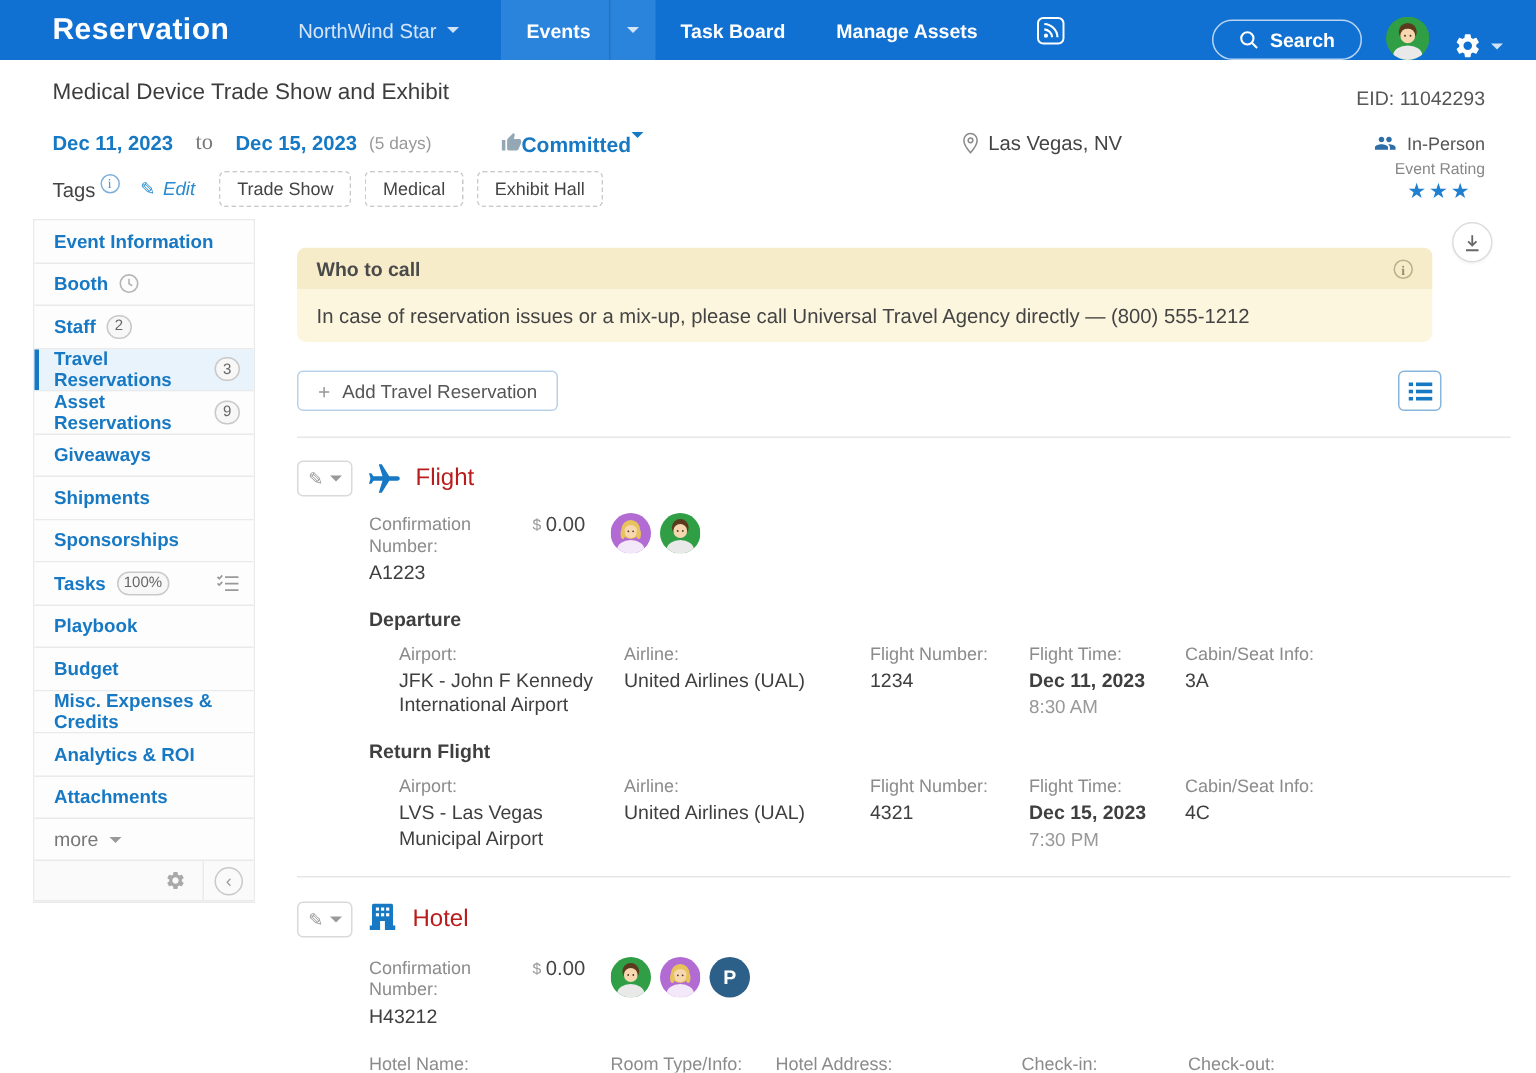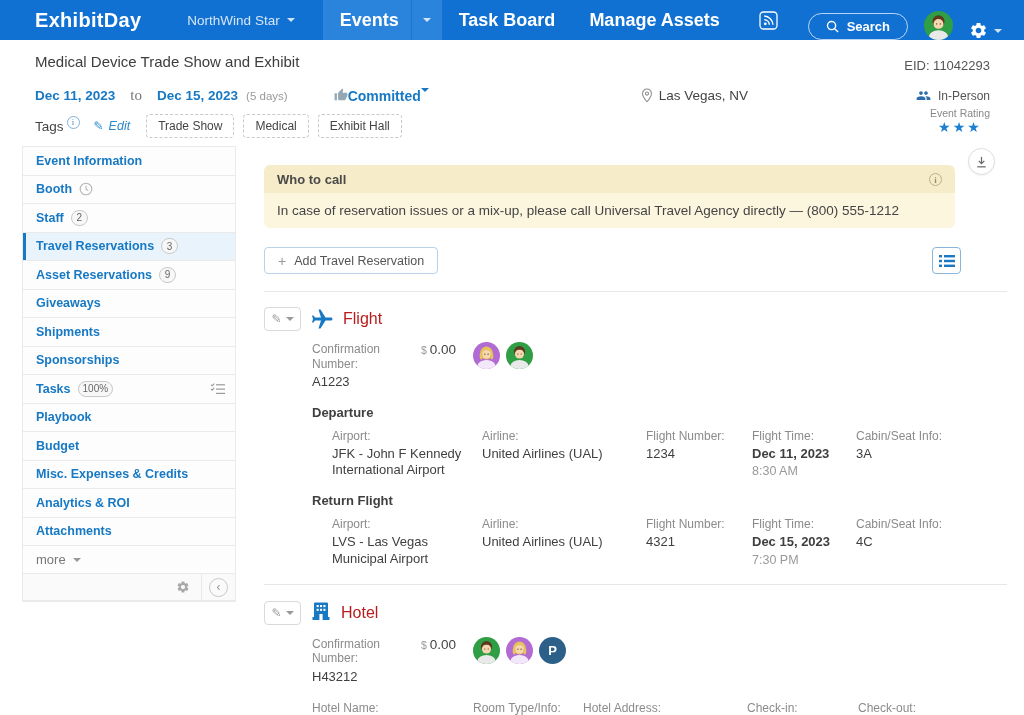--- a/index.html
+++ b/index.html
@@ -7,21 +7,21 @@
   body { font-family:"Liberation Sans", sans-serif; background:#fff; color:#3f3f3f; }
 
   
   .navbar { height:40px; background:#1171d2; display:flex; align-items:stretch; color:#fff; }
   .logo { font-size:20px; font-weight:bold; margin-left:35px; letter-spacing:.3px; display:flex; align-items:center; cursor:pointer;}
   .workspace { margin-left:46px; font-size:13.5px; color:rgba(255,255,255,.82); display:flex; align-items:center; gap:7px; cursor:pointer; }
   .caret { width:0; height:0; border-left:4px solid transparent; border-right:4px solid transparent; border-top:4.5px solid rgba(255,255,255,.8); display:inline-block; }
   .caret.blue { border-top-color:#1779c4; }
   .caret.gray { border-top-color:#999; }
   .nav-tabs { display:flex; margin-left:28px; align-items:stretch; }
-  .tab { display:flex; align-items:center; padding:0 17px; font-size:18px; font-weight:bold; cursor:pointer; }
+  .tab { display:flex; align-items:center; padding:0 17px; font-size:13px; font-weight:bold; cursor:pointer; }
   .tab-active-group { display:flex; background:#2b84dc; align-items:stretch; }
   .tab-active-group .tab { padding-right:12px; }
   .tab-caret-cell { display:flex; align-items:center; padding:0 11px; border-left:1px solid rgba(0,0,0,.12); cursor:pointer; }
   .nav-feed { display:flex; align-items:center; margin-left:22px; cursor:pointer; }
   .nav-right { margin-left:auto; display:flex; align-items:flex-end; gap:16px; margin-right:22px; }
   .search-btn { border:1px solid rgba(255,255,255,.7); border-radius:14px; height:27px; padding:0 17px; display:flex; gap:8px; align-items:center; font-size:13px; font-weight:bold; background:transparent; color:#fff; cursor:pointer; }
   .nav-avatar { width:29px; height:29px; border-radius:50%; overflow:hidden; cursor:pointer; }
   .gear-group { display:flex; align-items:center; gap:6px; cursor:pointer; }
 
   
@@ -44,21 +44,21 @@
   .pencil { font-size:12px; font-style:normal; }
   .tag-chip { border:1px dashed #c9c9c9; border-radius:4px; padding:4px 11px; font-size:12px; color:#444; margin-right:9px; background:#fff; }
   .rating { margin-left:auto; text-align:center; margin-top:-10px; }
   .rating-label { font-size:10.5px; color:#888; }
   .stars { font-size:14px; color:#1f7fd1; letter-spacing:2px; line-height:1.2; cursor:pointer; }
 
   
   .content { display:flex; margin-top:8px; align-items:flex-start; }
 
   
-  .sidebar { width:214px; margin-left:22px; border:1px solid #eaeaea; background:#fdfdfd; font-size:12.5px; flex:none; }
+  .sidebar { width:148px; margin-left:22px; border:1px solid #eaeaea; background:#fdfdfd; font-size:12.5px; flex:none; }
   .side-item { height:28.5px; display:flex; align-items:center; padding:0 9px 0 13px; border-bottom:1px solid #eaeaea; color:#1779c4; font-weight:bold; position:relative; cursor:pointer; background:#fdfdfd; }
   .side-item.selected { background:#e9f3fc; }
   .side-item.selected::before { content:""; position:absolute; left:0; top:0; bottom:0; width:3px; background:#1779c4; }
   .badge { margin-left:7px; min-width:17px; height:16px; border:1px solid #c9c9c9; background:#f7f7f7; border-radius:9px; color:#666; font-size:10px; font-weight:normal; display:inline-flex; align-items:center; justify-content:center; padding:0 4px; }
   .side-more { height:28px; color:#777; display:flex; align-items:center; padding-left:13px; gap:7px; border-bottom:1px solid #eaeaea; font-size:13px; cursor:pointer; background:#fdfdfd; }
   .side-footer { height:27px; background:#fafafa; display:flex; align-items:center; border-bottom:1px solid #eaeaea; }
   .side-gear { margin-left:auto; margin-right:11px; cursor:pointer; display:flex; }
   .collapse-box { width:34px; height:100%; border-left:1px solid #eaeaea; display:flex; align-items:center; justify-content:center; cursor:pointer; }
   .collapse-circle { width:19px; height:19px; border:1px solid #c9c9c9; border-radius:50%; color:#999; font-size:12px; display:flex; align-items:center; justify-content:center; line-height:1; padding-bottom:1px; }
   .side-icon { margin-left:7px; display:inline-flex; }
@@ -126,21 +126,21 @@
         <path d="M7.3 11 a6.3 6.3 0 0 1 12.4 0 l-1.1-2.8 -10 0z" fill="#e7c35b"></path>
         <ellipse cx="8.2" cy="14" rx="1.5" ry="3.4" fill="#e7c35b"></ellipse>
         <ellipse cx="18.8" cy="14" rx="1.5" ry="3.4" fill="#e7c35b"></ellipse>
         <circle cx="11.9" cy="12.2" r=".6" fill="#4a3524"></circle>
         <circle cx="15.1" cy="12.2" r=".6" fill="#4a3524"></circle>
       </symbol>
   </defs>
 </svg>
 
 <div class="navbar">
-  <div class="logo">ExhibitDay</div>
+  <div class="logo">Reservation</div>
   <div class="workspace">
     <span>NorthWind Star</span>
     <span class="caret"></span>
   </div>
   <div class="nav-tabs">
     <div class="tab-active-group">
       <div class="tab">Events</div>
       <div class="tab-caret-cell">
           <span class="caret"></span>
         </div>

